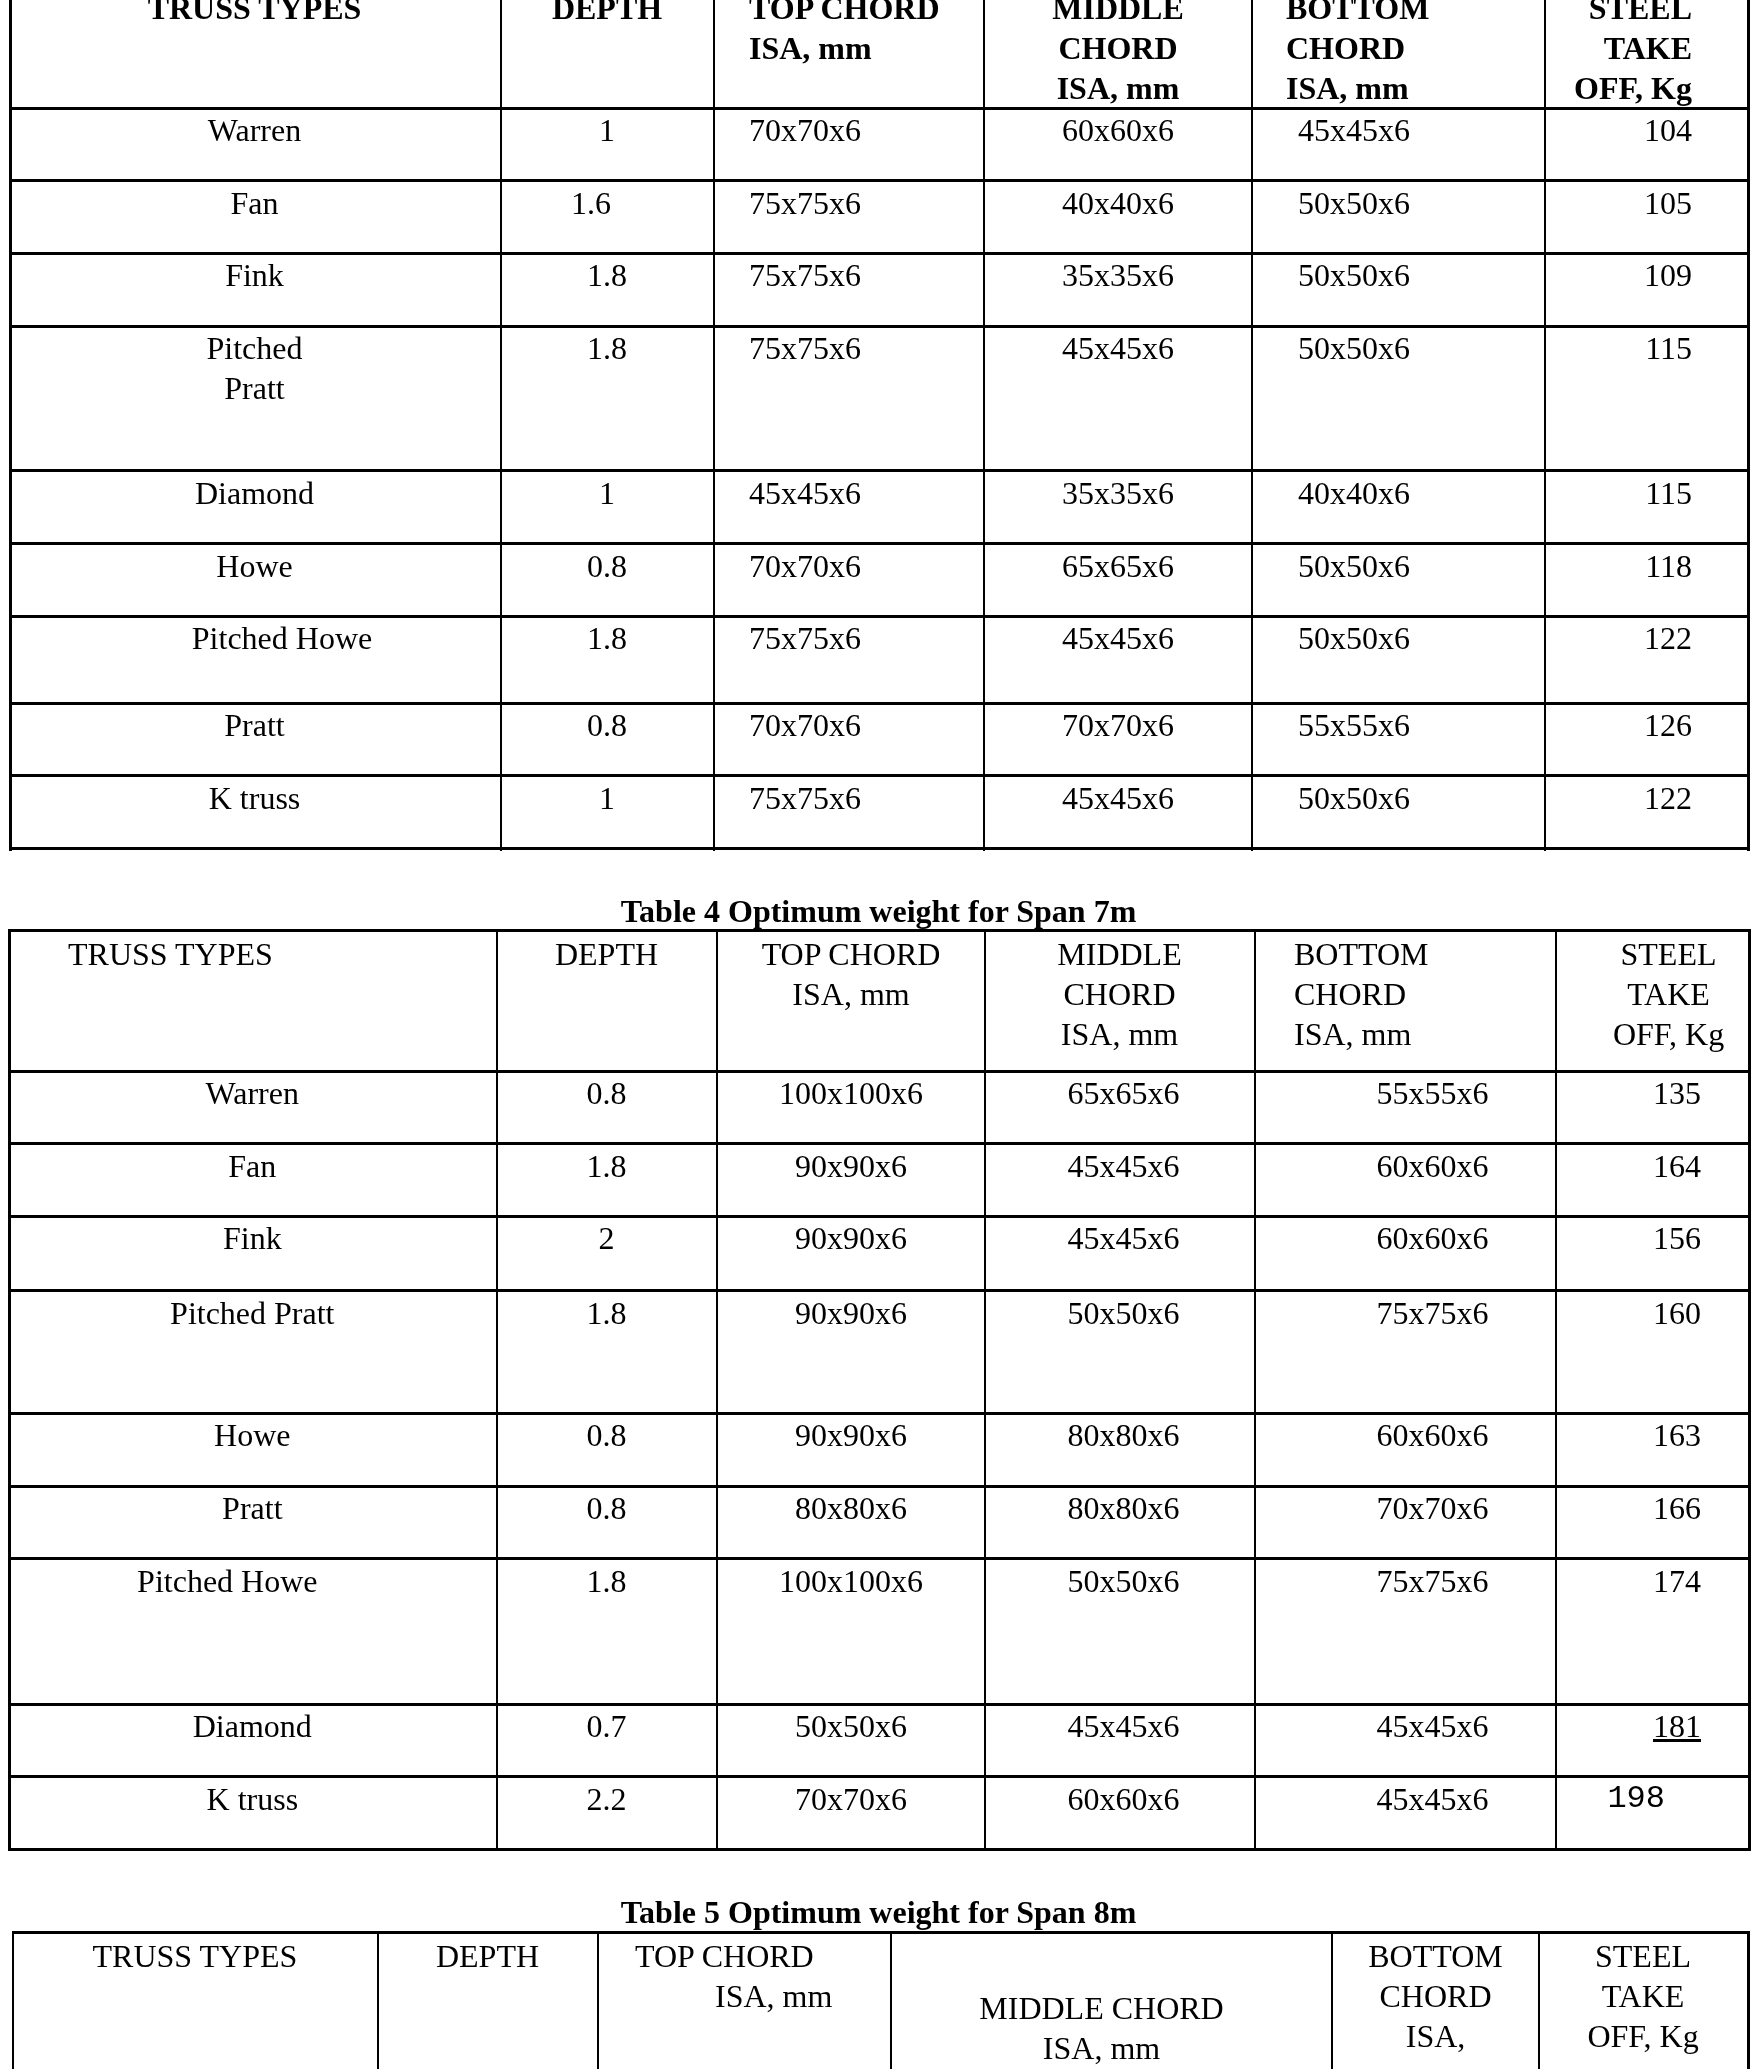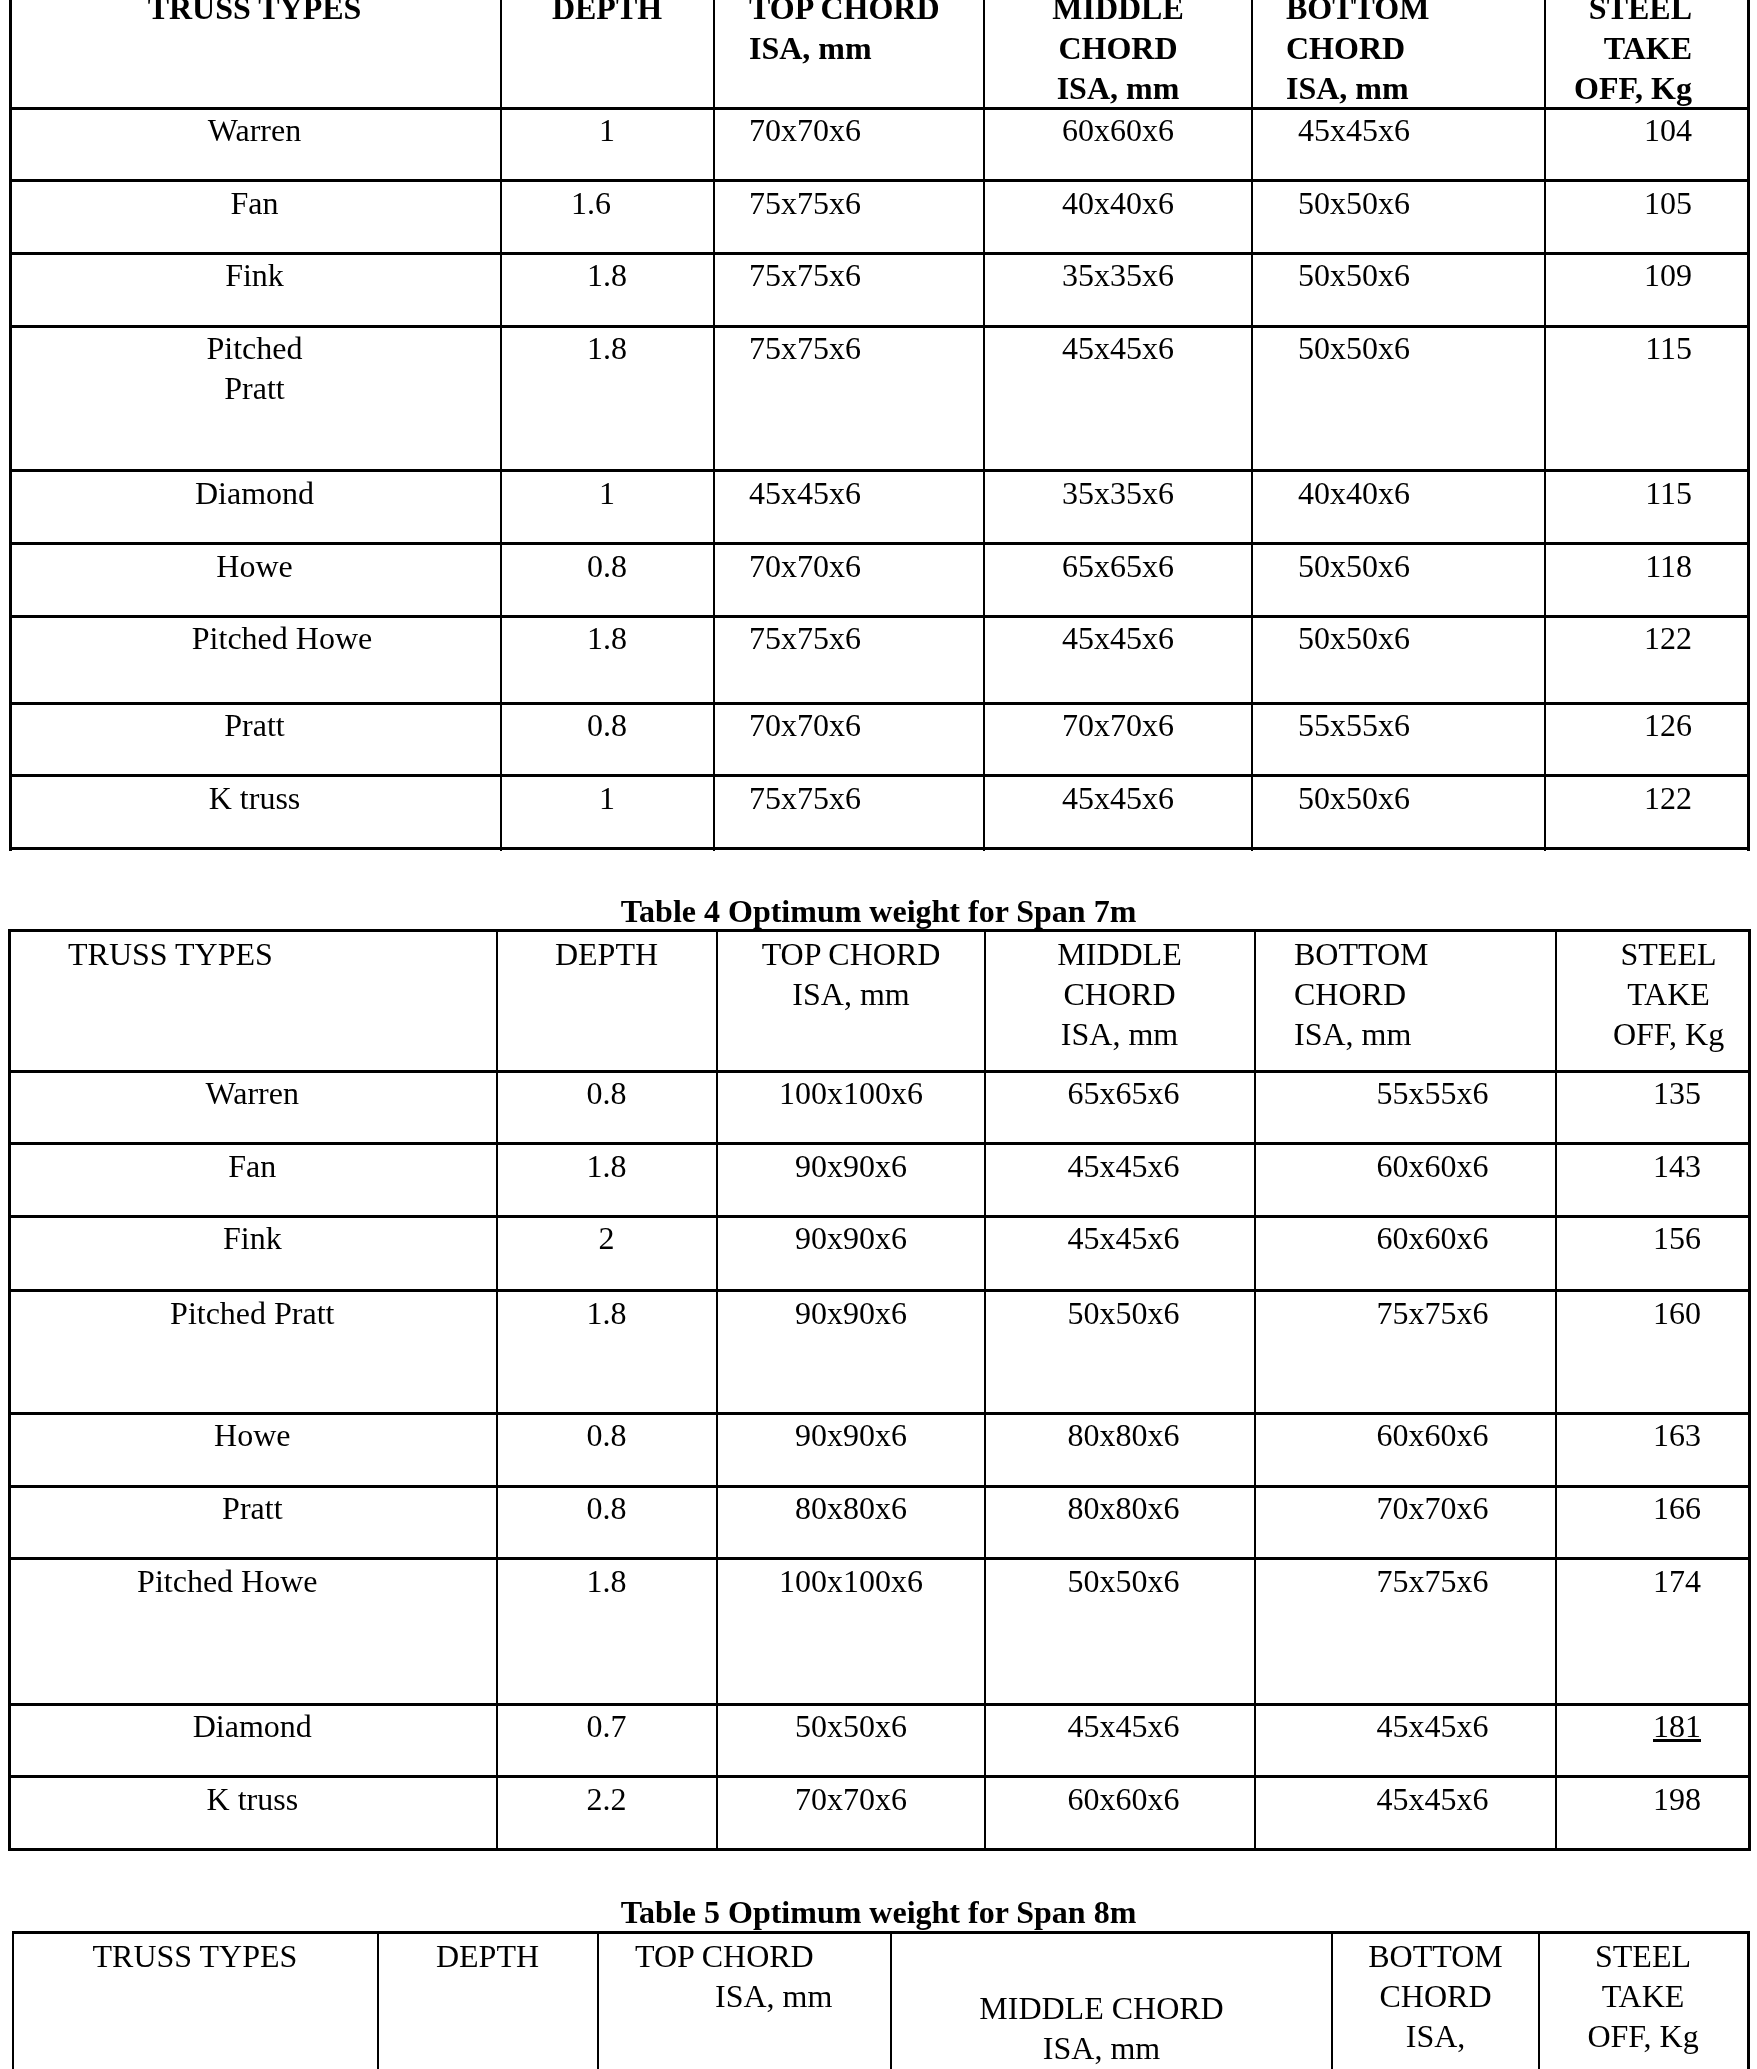--- a/index.html
+++ b/index.html
@@ -158,21 +158,21 @@
   <div class="cell c" style="left:717px;width:268px;top:1073px;">100x100x6</div>
   <div class="cell c" style="left:985px;width:277px;top:1073px;">65x65x6</div>
   <div class="cell c" style="left:1255px;width:355px;top:1073px;">55x55x6</div>
   <div class="cell r" style="left:1556px;width:145px;top:1073px;">135</div>
 
   <div class="cell c" style="left:8.3px;width:488px;top:1146px;">Fan</div>
   <div class="cell c" style="left:497px;width:219px;top:1146px;">1.8</div>
   <div class="cell c" style="left:717px;width:268px;top:1146px;">90x90x6</div>
   <div class="cell c" style="left:985px;width:277px;top:1146px;">45x45x6</div>
   <div class="cell c" style="left:1255px;width:355px;top:1146px;">60x60x6</div>
-  <div class="cell r" style="left:1556px;width:145px;top:1146px;">143</div>
+  <div class="cell r" style="left:1556px;width:145px;top:1146px;">164</div>
 
   <div class="cell c" style="left:8.3px;width:488px;top:1218px;">Fink</div>
   <div class="cell c" style="left:497px;width:219px;top:1218px;">2</div>
   <div class="cell c" style="left:717px;width:268px;top:1218px;">90x90x6</div>
   <div class="cell c" style="left:985px;width:277px;top:1218px;">45x45x6</div>
   <div class="cell c" style="left:1255px;width:355px;top:1218px;">60x60x6</div>
   <div class="cell r" style="left:1556px;width:145px;top:1218px;">156</div>
 
   <div class="cell c" style="left:8.3px;width:488px;top:1293px;">Pitched Pratt</div>
   <div class="cell c" style="left:497px;width:219px;top:1293px;">1.8</div>
@@ -207,21 +207,21 @@
   <div class="cell c" style="left:717px;width:268px;top:1706px;">50x50x6</div>
   <div class="cell c" style="left:985px;width:277px;top:1706px;">45x45x6</div>
   <div class="cell c" style="left:1255px;width:355px;top:1706px;">45x45x6</div>
   <div class="cell r" style="left:1556px;width:145px;top:1706px;text-decoration:underline;">181</div>
 
   <div class="cell c" style="left:8.3px;width:488px;top:1779px;">K truss</div>
   <div class="cell c" style="left:497px;width:219px;top:1779px;">2.2</div>
   <div class="cell c" style="left:717px;width:268px;top:1779px;">70x70x6</div>
   <div class="cell c" style="left:985px;width:277px;top:1779px;">60x60x6</div>
   <div class="cell c" style="left:1255px;width:355px;top:1779px;">45x45x6</div>
-  <div class="cell r" style="left:1556px;width:145px;top:1779px;">198</div>
+  <div class="cell r" style="left:1520px;width:145px;top:1779px;font-family:Liberation Mono, monospace;">198</div>
 </div>
 
 <div class="caption" style="top:1894px;">Table 5 Optimum weight for Span 8m</div>
 <div>
   <div class="hline" style="left:11.6px;width:1737px;top:1931px;"></div>
   <div class="vline" style="left:11.6px;top:1931px;height:165px;width:2.5px;"></div>
   <div class="vline" style="left:377px;top:1931px;height:165px;"></div>
   <div class="vline" style="left:597px;top:1931px;height:165px;"></div>
   <div class="vline" style="left:890px;top:1931px;height:165px;"></div>
   <div class="vline" style="left:1331px;top:1931px;height:165px;"></div>

